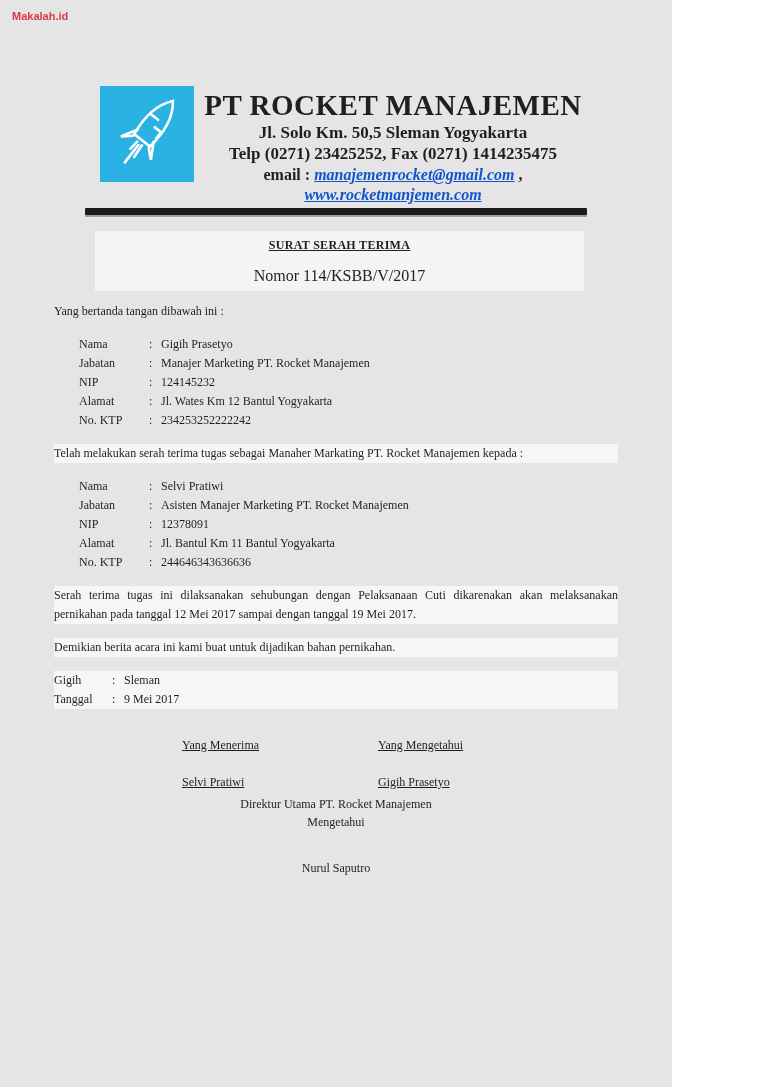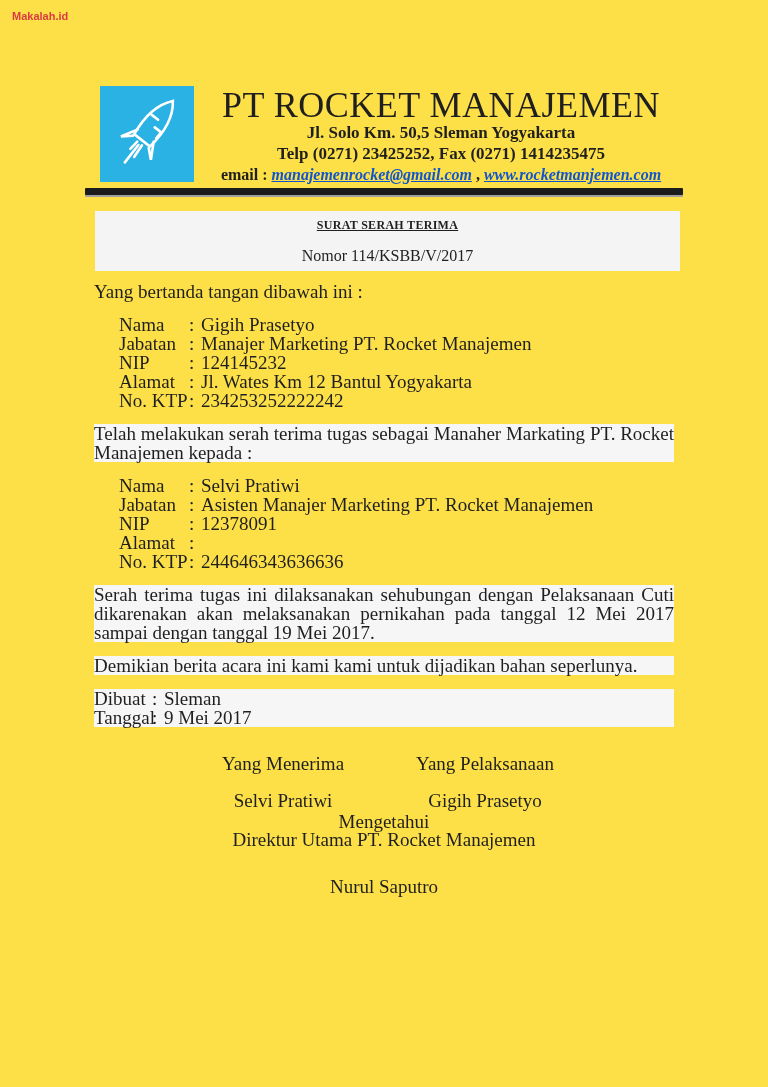--- a/index.html
+++ b/index.html
@@ -1,21 +1,21 @@
 <!DOCTYPE html>
 <html><head>
 <meta charset="utf-8">
 <style>
   * { margin: 0; padding: 0; box-sizing: border-box; }
   html, body { background: #ffffff; }
   .page {
     position: relative;
-    width: 768px;
+    width: 672px;
     height: 1087px;
-    background: #fde047;
+    background: #e5e5e5;
     font-family: "Liberation Serif", serif;
     color: #1f1f1f;
     overflow: hidden;
   }
   .watermark {
     position: absolute;
     top: 10px; left: 12px;
     font-family: "Liberation Sans", sans-serif;
     font-weight: bold;
     font-size: 11px;
@@ -28,22 +28,22 @@
     margin: 86px 88px 0 100px;
   }
   .logo-box { flex: 0 0 94px; height: 96px; }
   .logo-box svg { display: block; }
   .lh-text {
     flex: 1;
     text-align: center;
     padding-left: 8px;
   }
   .company-name {
-    font-size: 36px;
-    font-weight: normal;
+    font-size: 29px;
+    font-weight: bold;
     letter-spacing: 0.5px;
     line-height: 34px;
     margin-top: 2px;
   }
   .lh-line { font-size: 17px; font-weight: bold; line-height: 21px; }
   .lh-email { font-size: 16px; font-weight: bold; line-height: 20px; margin-top: 1px; }
   .lh-link { color: #1155cc; text-decoration: underline; cursor: pointer; font-style: italic; }
   .head-rule {
     margin: 3px 85px 0 85px;
     height: 7px;
@@ -59,39 +59,39 @@
     padding: 7px 0 6px 0;
   }
   .doc-title {
     font-size: 12px;
     font-weight: bold;
     text-decoration: underline;
     letter-spacing: 0.3px;
   }
   .doc-number { font-size: 16px; margin-top: 14px; }
   
-  .content { margin: 0 94px; font-size: 19px; line-height: 19px; }
+  .content { margin: 0 54px; font-size: 12px; line-height: 19px; }
   .opening { margin-top: 11px; }
   .kv-block { margin-top: 14px; padding-left: 25px; }
   .kv-row { display: flex; line-height: 19px; }
   .kv-label { width: 70px; flex: 0 0 70px; }
   .kv-colon { width: 12px; flex: 0 0 12px; }
   .para { margin-top: 14px; text-align: justify; }
   .shaded { background: #f6f6f7; }
   .made-block { margin-top: 14px; }
   .made-row { display: flex; line-height: 19px; }
   .made-label { width: 58px; flex: 0 0 58px; }
   .made-colon { width: 12px; flex: 0 0 12px; }
   
   .sig-row {
     display: flex;
     justify-content: space-between;
     margin: 27px 120px 0 128px;
   }
-  .sig-col { text-align: center; min-width: 120px; }
+  .sig-col { min-width: 120px; text-decoration: underline; }
   .sig-name { margin-top: 18px; }
   .ack-block { text-align: center; margin-top: 3px; line-height: 18px; }
   .ack-name { text-align: center; margin-top: 28px; }
 </style>
 </head>
 <body>
 
 <div class="page">
 
   <div class="watermark">Makalah.id</div>
@@ -173,56 +173,57 @@
           <span>Asisten Manajer Marketing PT. Rocket Manajemen</span>
       </div>
       <div class="kv-row">
         <span class="kv-label">NIP</span>
           <span class="kv-colon">:</span>
           <span>12378091</span>
       </div>
       <div class="kv-row">
         <span class="kv-label">Alamat</span>
           <span class="kv-colon">:</span>
+          <span>Jl. Bantul Km 11 Bantul Yogyakarta</span>
       </div>
       <div class="kv-row">
         <span class="kv-label">No. KTP</span>
           <span class="kv-colon">:</span>
           <span>244646343636636</span>
       </div>
     </div>
 
     <div class="para shaded">Serah terima tugas ini dilaksanakan sehubungan dengan Pelaksanaan Cuti dikarenakan akan melaksanakan pernikahan pada tanggal 12 Mei 2017 sampai dengan tanggal 19 Mei 2017.</div>
 
-    <div class="para shaded">Demikian berita acara ini kami kami untuk dijadikan bahan seperlunya.</div>
+    <div class="para shaded">Demikian berita acara ini kami buat untuk dijadikan bahan pernikahan.</div>
 
     <div class="made-block shaded">
       <div class="made-row">
-        <span class="made-label">Dibuat</span>
+        <span class="made-label">Gigih</span>
           <span class="made-colon">:</span>
           <span>Sleman</span>
       </div>
       <div class="made-row">
         <span class="made-label">Tanggal</span>
           <span class="made-colon">:</span>
           <span>9 Mei 2017</span>
       </div>
     </div>
 
     <div class="sig-row">
       <div class="sig-col">
         <div>Yang Menerima</div>
         <div class="sig-name">Selvi Pratiwi</div>
       </div>
       <div class="sig-col">
-        <div>Yang Pelaksanaan</div>
+        <div>Yang Mengetahui</div>
         <div class="sig-name">Gigih Prasetyo</div>
       </div>
     </div>
 
     <div class="ack-block">
+      <div>Direktur Utama PT. Rocket Manajemen</div>
       <div>Mengetahui</div>
-      <div>Direktur Utama PT. Rocket Manajemen</div>
     </div>
     <div class="ack-name">Nurul Saputro</div>
 
   </div>
 </div>
 
 </body></html>

